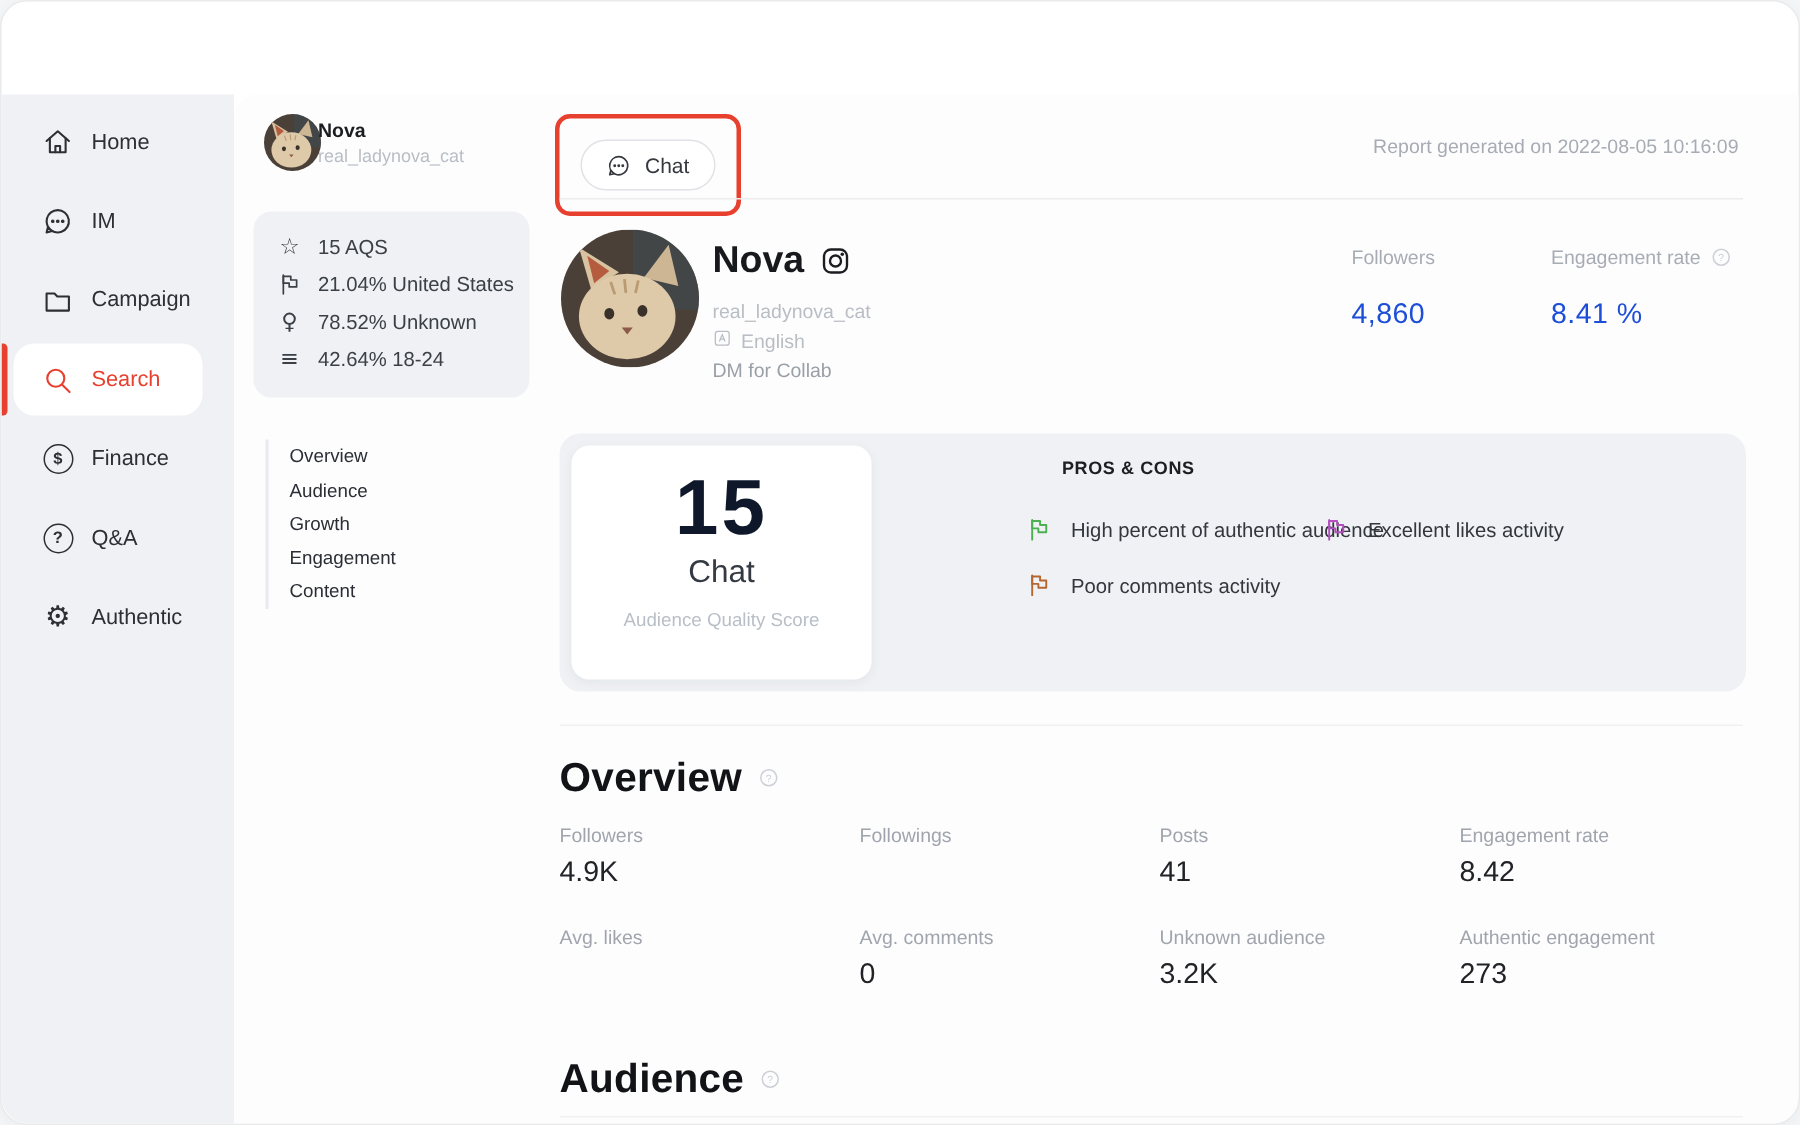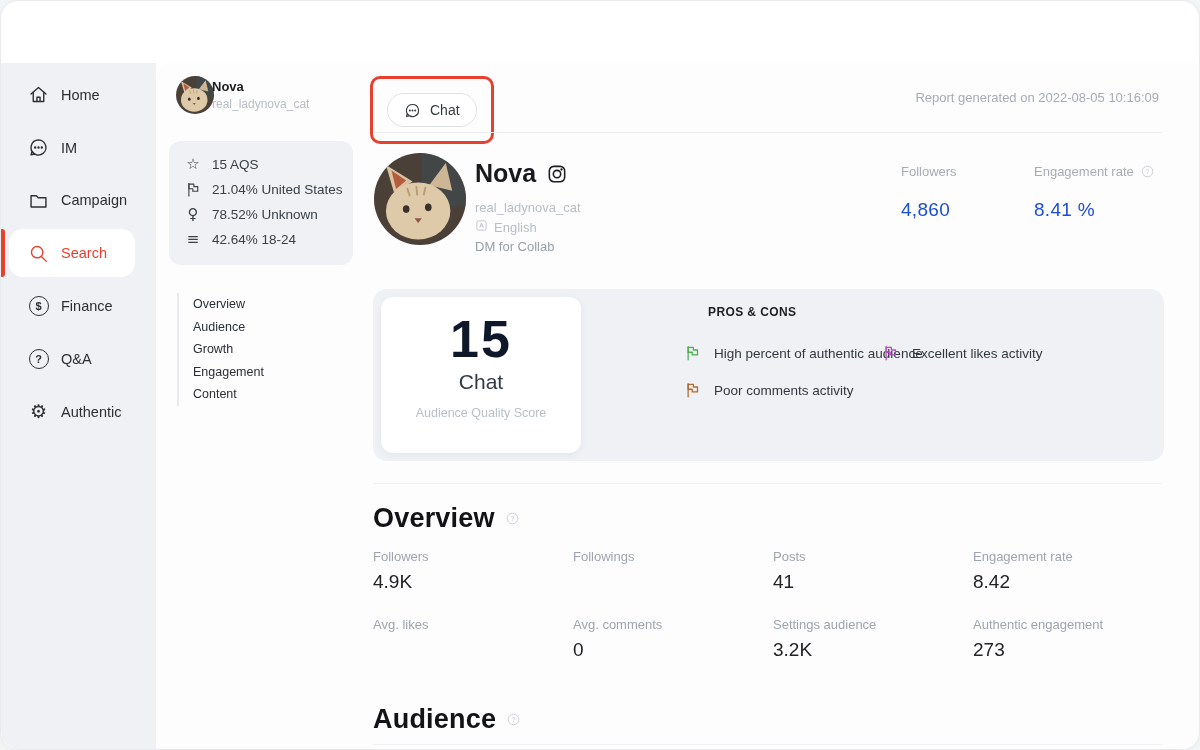--- a/index.html
+++ b/index.html
@@ -400,21 +400,21 @@
         <div class="metric-value">8.42</div>
       </div>
       <div class="metric-cell">
         <div class="metric-label">Avg. likes</div>
       </div>
       <div class="metric-cell">
         <div class="metric-label">Avg. comments</div>
         <div class="metric-value">0</div>
       </div>
       <div class="metric-cell">
-        <div class="metric-label">Settings audience</div>
+        <div class="metric-label">Unknown audience</div>
         <div class="metric-value">3.2K</div>
       </div>
       <div class="metric-cell">
         <div class="metric-label">Authentic engagement</div>
         <div class="metric-value">273</div>
       </div>
     </div>
 
     <div class="section-heading heading-audience">
       <span class="sh-text">Audience</span>

